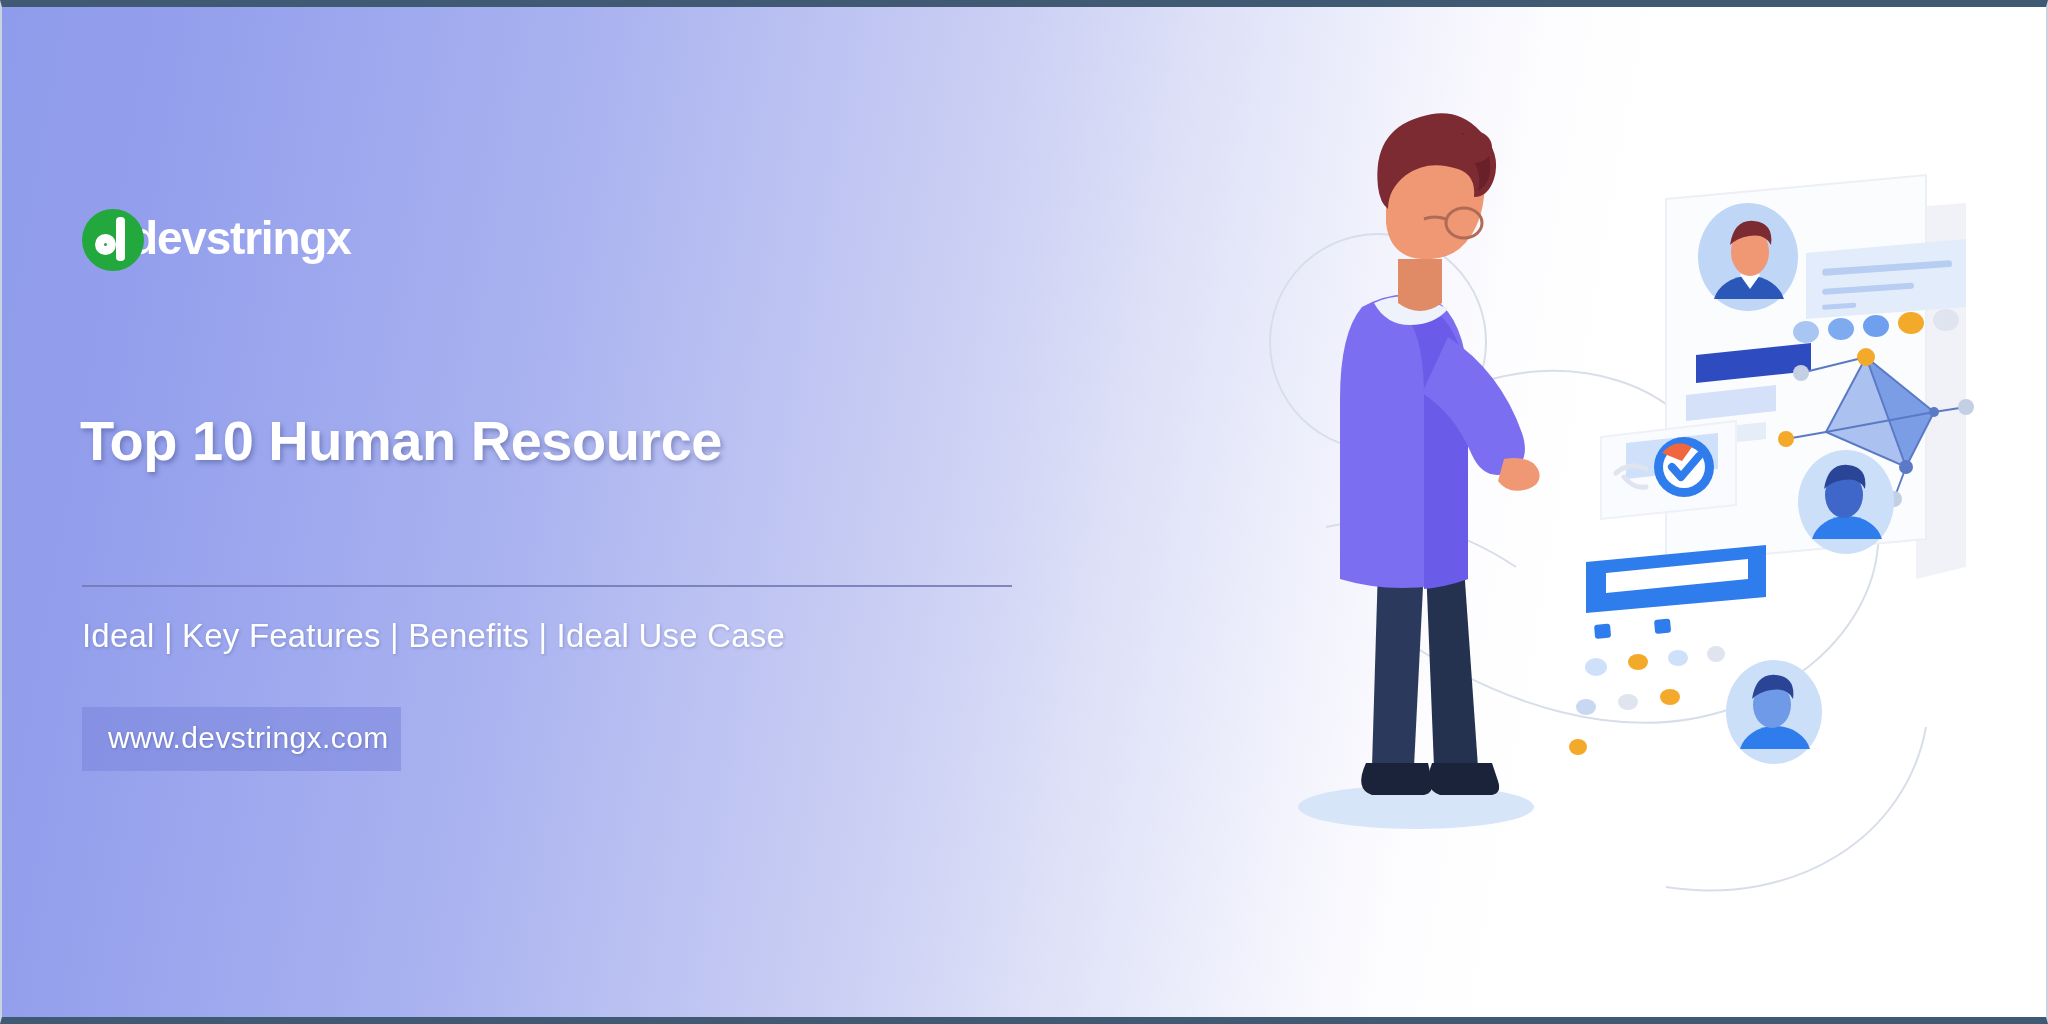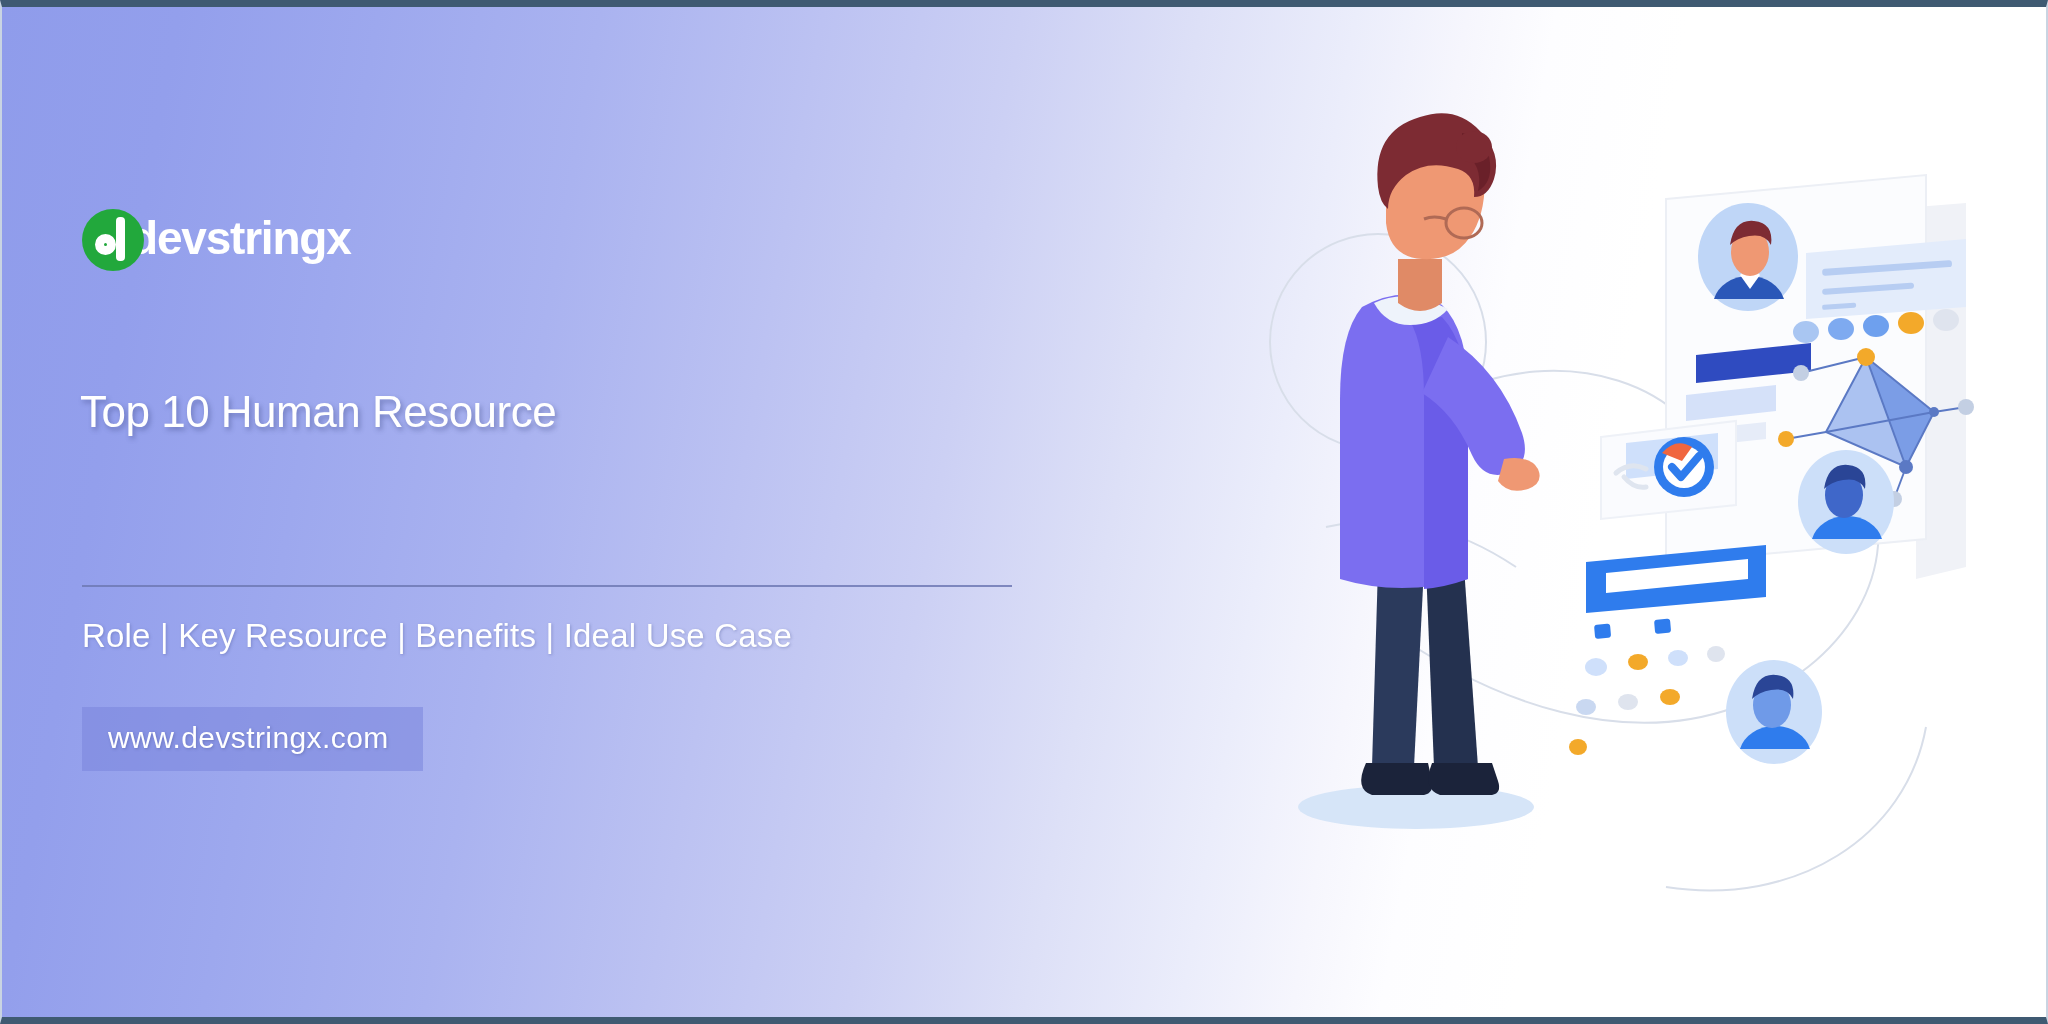--- a/index.html
+++ b/index.html
@@ -85,24 +85,24 @@
     letter-spacing: -1.2px;
     margin-left: -14px;
     line-height: 1;
     padding-bottom: 4px;
   }
 
   
   .headline {
     position: absolute;
     left: 0px;
-    top: 346px;
+    top: 358px;
     width: 930px;
-    font-size: 44px;
-    font-weight: normal;
+    font-size: 56px;
+    font-weight: bold;
     color: #ffffff;
     line-height: 1.36;
     letter-spacing: -0.5px;
     text-shadow: 2px 3px 5px rgba(60,70,130,0.45);
   }
   .headline .l2 { display: block; }
 
   
   .divider {
     position: absolute;
@@ -123,21 +123,21 @@
     color: #ffffff;
     letter-spacing: .2px;
     text-shadow: 1px 1px 3px rgba(70,80,140,0.35);
   }
 
   
   .url-chip {
     position: absolute;
     left: 2px;
     top: 700px;
-    padding: 14px 34px 16px 26px;
+    padding: 14px 12px 16px 26px;
     background: rgba(122,133,220,0.55);
     font-size: 30px;
     color: #ffffff;
     letter-spacing: .4px;
     text-shadow: 1px 1px 3px rgba(60,70,130,0.35);
   }
 
   
   .illus {
     position: absolute;
@@ -162,21 +162,21 @@
       </span>
       <span class="logo-word">devstringx</span>
     </div>
 
     <h1 class="headline">
       <span class="l1">Top 10 Human Resource</span>
     </h1>
 
     <div class="divider"></div>
 
-    <div class="subtitle">Role | Key Resource | Benefits | Ideal Use Case</div>
+    <div class="subtitle">Ideal | Key Features | Benefits | Ideal Use Case</div>
 
     <div class="url-chip">www.devstringx.com</div>
   </div>
 
   <div class="illus">
     <svg width="780" height="1024" viewBox="0 0 780 1024" xmlns="http://www.w3.org/2000/svg">
 
       <g fill="none" stroke="#d8dee9" stroke-width="2">
         <circle cx="112" cy="335" r="108"></circle>
         <path d="M178 390 C 300 330, 430 380, 452 470"></path>

